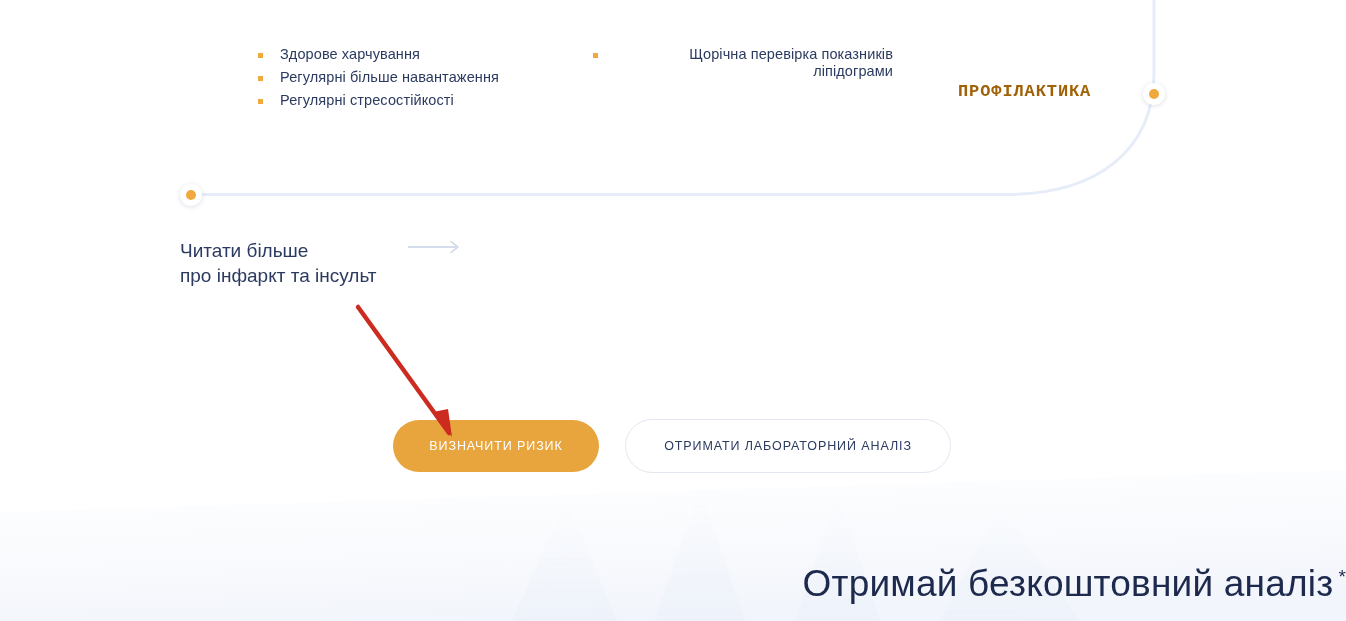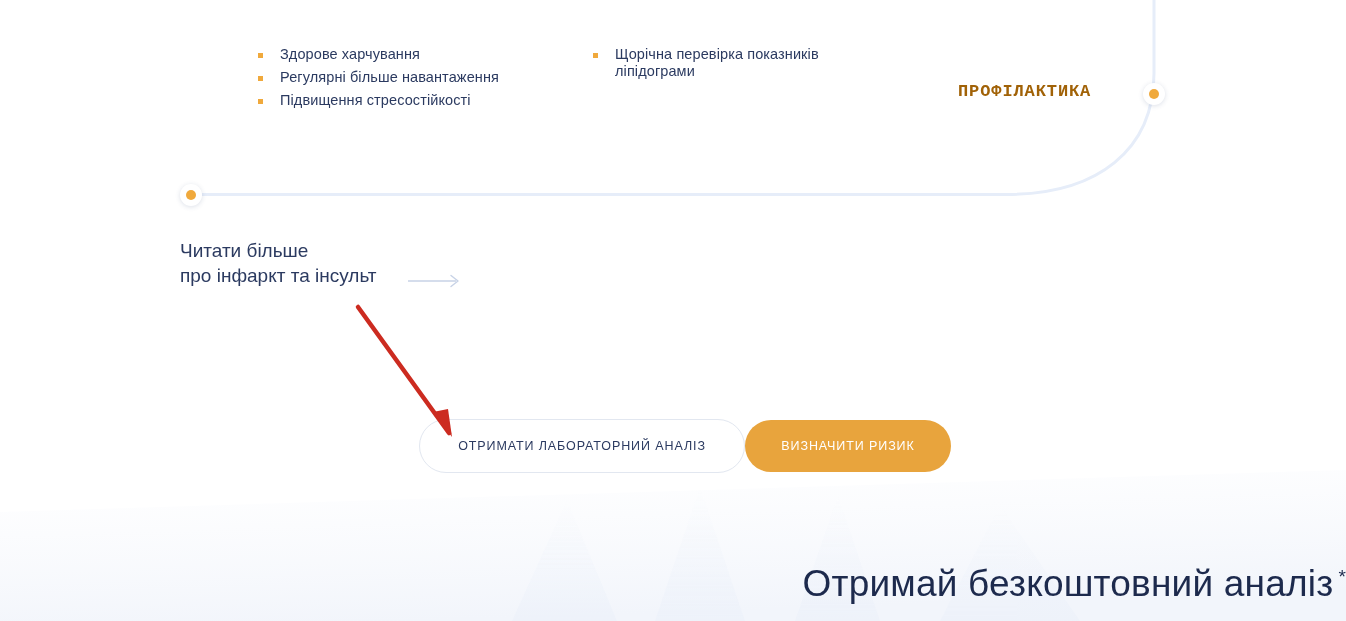--- a/index.html
+++ b/index.html
@@ -27,20 +27,21 @@
     z-index: 0;
   }
 
   
   .prevention-section {
     position: absolute;
     left: 0; top: 0;
     width: 1346px;
     height: 220px;
     z-index: 2;
+    text-align: right;
   }
 
   .bullet-col {
     position: absolute;
   }
   .bullet-col.col-a { left: 258px; top: 46px; width: 300px; }
   .bullet-col.col-b { left: 593px; top: 46px; width: 300px; }
 
   .bullet-row {
     display: flex;
@@ -102,21 +103,21 @@
 
   
   .readmore-block {
     position: absolute;
     left: 180px;
     top: 238px;
     z-index: 3;
   }
   .readmore-inner {
     display: flex;
-    align-items: flex-end;
+    align-items: flex-start;
   }
   .readmore-text {
     color: #2B3A60;
     font-size: 19px;
     line-height: 25px;
     white-space: pre-line;
   }
   .readmore-arrow {
     margin-left: 31px;
     margin-top: 2px;
@@ -228,21 +229,21 @@
     <div class="bullet-row">
       <span class="bullet-dot"></span>
       <span class="bullet-text">Здорове харчування</span>
     </div>
     <div class="bullet-row">
       <span class="bullet-dot"></span>
       <span class="bullet-text">Регулярні більше навантаження</span>
     </div>
     <div class="bullet-row">
       <span class="bullet-dot"></span>
-      <span class="bullet-text">Підвищення стресостійкості</span>
+      <span class="bullet-text">Регулярні стресостійкості</span>
     </div>
   </div>
 
   <div class="bullet-col col-b">
     <div class="bullet-row">
       <span class="bullet-dot"></span>
       <span class="bullet-text">Щорічна перевірка показників ліпідограми</span>
     </div>
   </div>
 
@@ -257,22 +258,22 @@
     <span class="readmore-text">Читати більше
 про інфаркт та інсульт</span>
     <svg class="readmore-arrow" width="52" height="14" viewBox="0 0 52 14" xmlns="http://www.w3.org/2000/svg">
       <path d="M0 7 L48 7" stroke="#C7D2E6" stroke-width="1.4" fill="none"></path>
       <path d="M43 1.5 L50 7 L43 12.5" stroke="#C7D2E6" stroke-width="1.4" fill="none" stroke-linecap="round" stroke-linejoin="round"></path>
     </svg>
   </div>
 </div>
 
 <div class="cta-row">
+  <button class="btn btn-primary">ВИЗНАЧИТИ РИЗИК</button>
   <button class="btn btn-secondary">ОТРИМАТИ ЛАБОРАТОРНИЙ АНАЛІЗ</button>
-  <button class="btn btn-primary">ВИЗНАЧИТИ РИЗИК</button>
 </div>
 
 <svg id="annotation-arrow" viewBox="0 0 140 145" xmlns="http://www.w3.org/2000/svg">
   <path d="M18 12 L109 138" stroke="#CC2B20" stroke-width="4.5" fill="none" stroke-linecap="round"></path>
   <path d="M112 142 L93 117 L108 114 Z" fill="#CC2B20"></path>
 </svg>
 
 <h2 class="free-analysis-heading">
   <span>Отримай безкоштовний аналіз</span><span class="asterisk">*</span>
 </h2>

